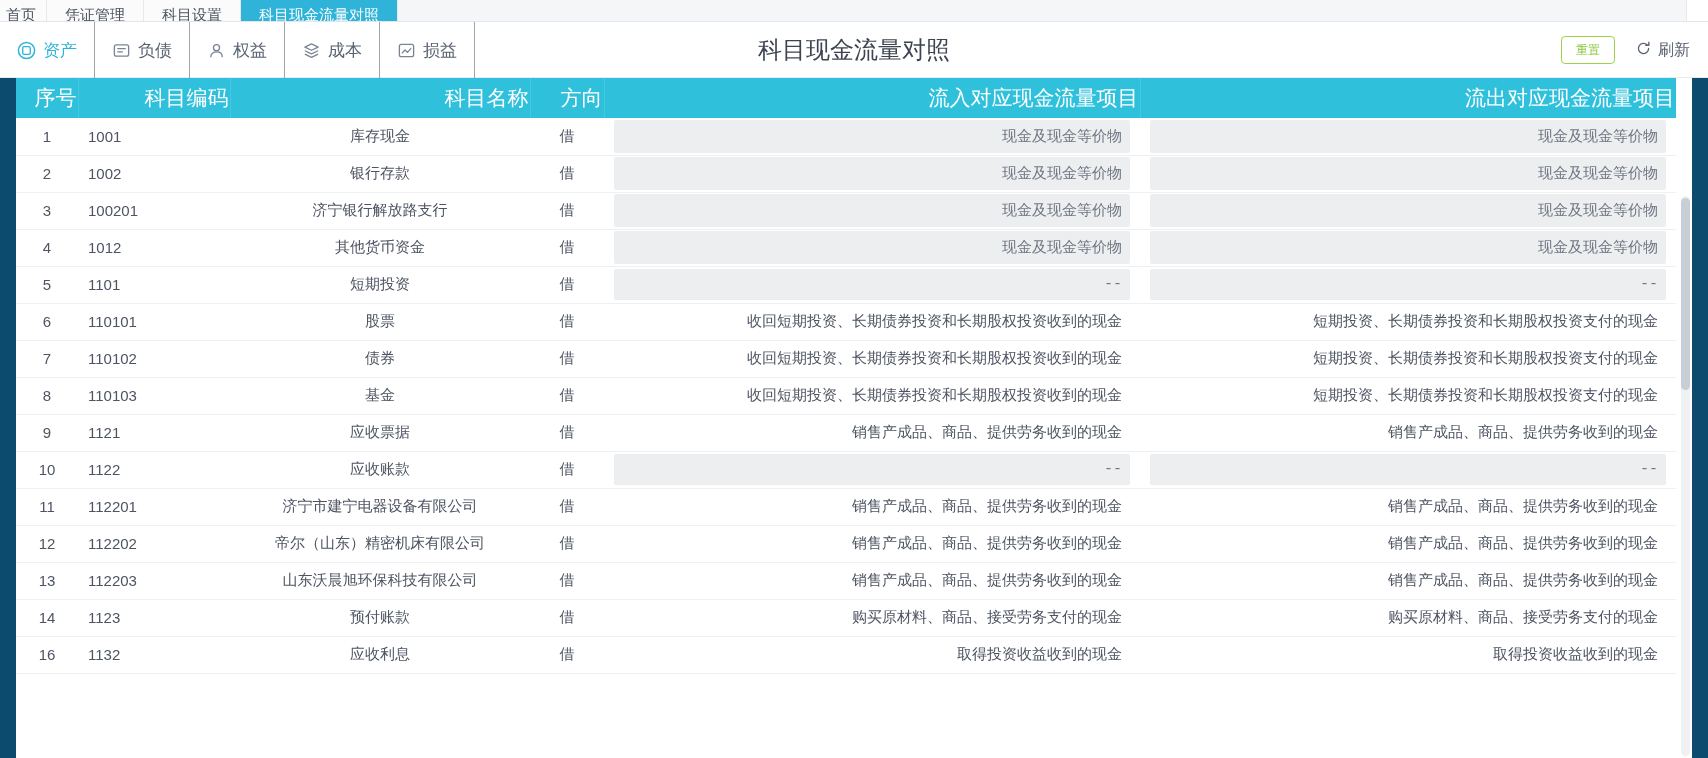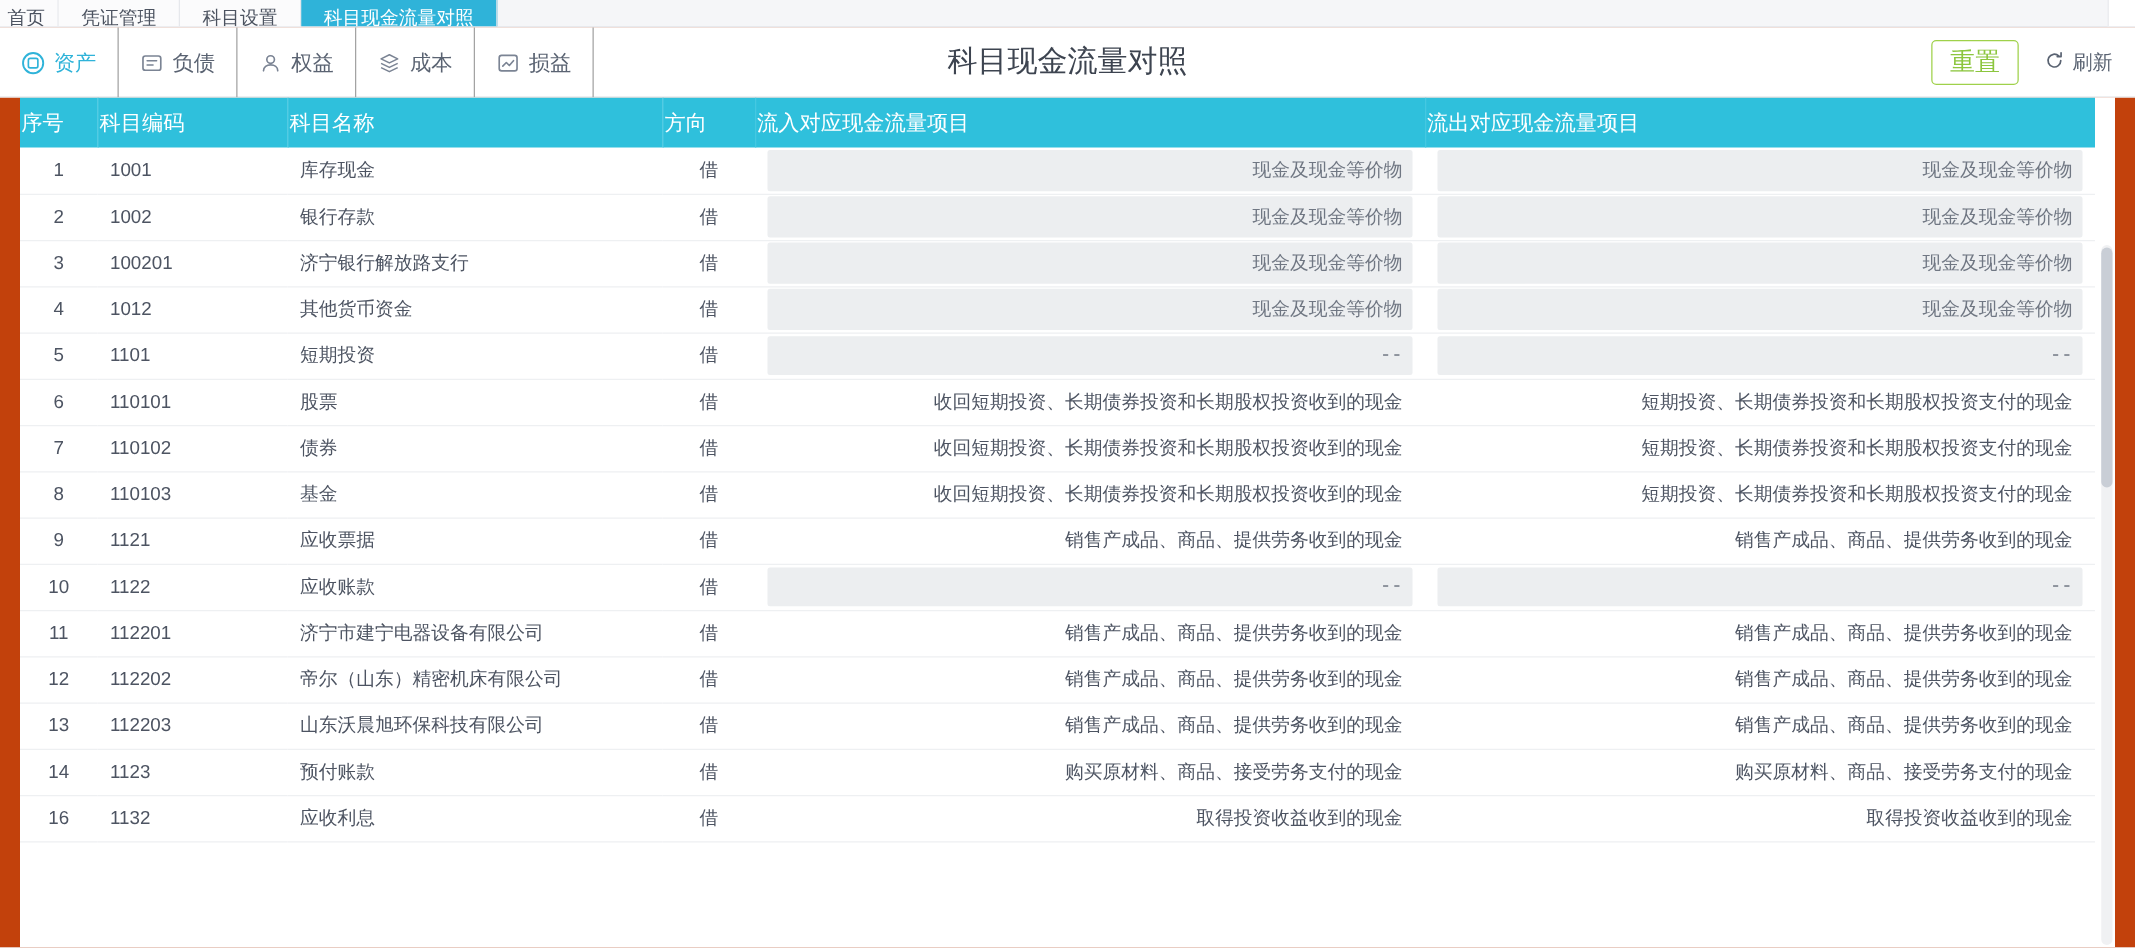--- a/index.html
+++ b/index.html
@@ -6,21 +6,21 @@
   html, body {
     margin: 0; padding: 0;
     width: 1708px; height: 758px;
     background: #eef0f3;
     font-family: "Liberation Sans", sans-serif;
     overflow: hidden;
   }
   .app {
     position: relative;
     width: 1708px; height: 758px;
-    background: #c2410c;
+    background: #0c4a6e;
     overflow: hidden;
   }
 
   
   .topbar {
     position: absolute; top: 0; left: 0;
     width: 1708px; height: 22px;
     background: #f5f6f8;
     border-bottom: 1px solid #e2e5e9;
     overflow: hidden;
@@ -92,21 +92,21 @@
   .header-actions {
     position: absolute; right: 12px; top: 0;
     height: 56px;
     display: flex; align-items: center; gap: 14px;
   }
   .btn-reset {
     border: 1px solid #9fd14a;
     color: #8cc63e;
     background: #ffffff;
     border-radius: 4px;
-    font-size: 20px;
+    font-size: 12px;
     padding: 7px 14px;
     line-height: 1;
     cursor: pointer;
   }
   .btn-refresh {
     display: flex; align-items: flex-start; gap: 6px;
     font-size: 16px;
     color: #5a6372;
     background: transparent;
     border: none;
@@ -125,40 +125,40 @@
     overflow: hidden;
   }
   table.grid {
     width: 1660px;
     border-collapse: collapse;
     table-layout: fixed;
   }
   table.grid thead th {
     background: #2fc0dc;
     color: #ffffff;
-    font-size: 17px;
+    font-size: 21px;
     font-weight: normal;
     height: 40px;
-    text-align: left;
+    text-align: right;
     border-right: 1px solid #45c8e1;
   }
   table.grid thead th:last-child { border-right: none; }
   table.grid tbody td {
     height: 37px;
     font-size: 15px;
     color: #4d5462;
     border-bottom: 1px solid #eef0f2;
     padding: 0 10px;
     white-space: nowrap;
     overflow: hidden;
     text-overflow: ellipsis;
   }
   td.c-idx { text-align: center; color: #585f6c; }
   td.c-code { text-align: left; padding-left: 22px; }
-  td.c-name { text-align: left; padding-left: 22px; margin-top: 33px; }
+  td.c-name { text-align: center; padding-left: 22px; margin-top: 33px; }
   td.c-dir { text-align: center; }
   td.c-flow { text-align: right; padding-left: 14px; font-family: Liberation Mono, monospace; }
   .cell-box {
     display: block;
     width: 100%;
     padding: 7px 8px;
     border-radius: 2px;
     white-space: nowrap;
     overflow: hidden;
     text-overflow: ellipsis;

